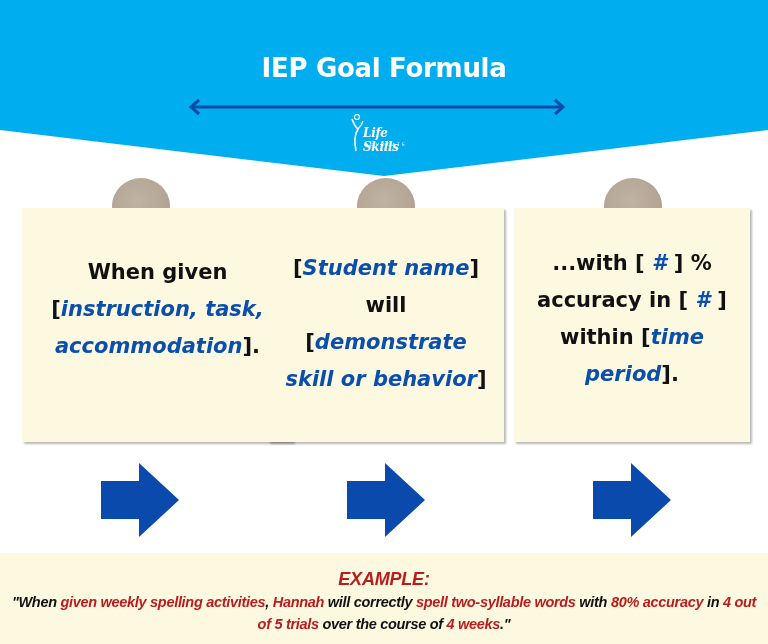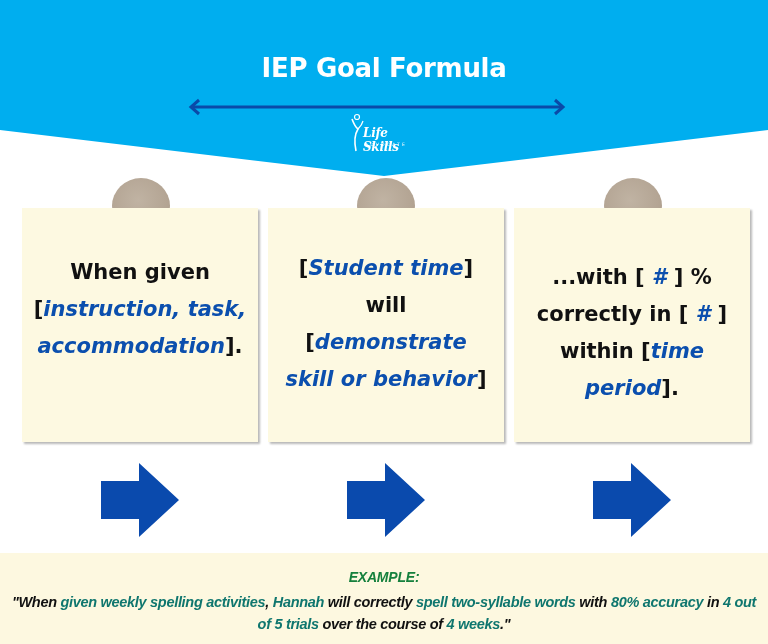--- a/index.html
+++ b/index.html
@@ -6,44 +6,44 @@
     body { width: 768px; height: 644px; background: #ffffff; position: relative; overflow: hidden; font-family: "DejaVu Sans", sans-serif; }
     .header-bg { position: absolute; left: 0; top: 0; width: 768px; height: 180px; }
     .title { position: absolute; left: 0; width: 768px; top: 53px; text-align: center; color: #ffffff; font-family: "DejaVu Sans", sans-serif; font-weight: bold; font-size: 26px; letter-spacing: -0.3px; }
     .dbl-arrow { position: absolute; left: 186px; top: 96px; width: 382px; height: 22px; }
     .logo { position: absolute; left: 343px; top: 113px; width: 80px; height: 44px; color: #fff; }
     .logo .fig { position: absolute; left: 8px; top: 0; font-size: 30px; line-height: 30px; }
     .logo .name { position: absolute; left: 20px; top: 13px; font-family: "DejaVu Serif", serif; font-style: italic; font-weight: bold; font-size: 12px; letter-spacing: -0.3px; }
     .logo .sub { position: absolute; left: 22px; top: 29px; font-size: 4.5px; letter-spacing: 2.2px; }
 
     .card { position: absolute; top: 208px; width: 236px; height: 234px; background: #fdf9e1; box-shadow: 2px 2px 2px rgba(0,0,0,0.28); }
-    .card.c1 { left: 22px; }
+    .card.c1 { left: 22px; padding-left: 35px; }
     .card.c2 { left: 268px; }
     .card.c3 { left: 514px; }
     .pin { position: absolute; top: 178px; width: 58px; height: 56px; border-radius: 50%; background: radial-gradient(circle at 45% 40%, #c0b3a3 0%, #b4a594 60%, #a89886 100%); }
     .pin.p1 { left: 112px; }
     .pin.p2 { left: 357px; }
     .pin.p3 { left: 604px; }
 
     .card-text { position: absolute; left: 0; right: 0; text-align: center; font-family: "DejaVu Sans", sans-serif; font-weight: bold; font-size: 21px; line-height: 37px; color: #111111; }
     .c1 .card-text { top: 46px; }
     .c2 .card-text { top: 42px; }
-    .c3 .card-text { top: 51px; }
+    .c3 .card-text { top: 37px; }
     .hl { color: #0b4fae; font-style: italic; }
     .hl-n { color: #0b4fae; font-style: italic; }
 
     .flow-arrow { position: absolute; top: 463px; width: 78px; height: 74px; }
     .fa1 { left: 101px; }
     .fa2 { left: 347px; }
     .fa3 { left: 593px; }
 
     .example { position: absolute; left: 0; top: 553px; width: 768px; height: 91px; background: #fdf8e0; }
-    .ex-title { position: absolute; left: 0; right: 0; top: 16px; text-align: center; font-family: "Liberation Sans", sans-serif; font-style: italic; font-weight: bold; font-size: 14px; color: #15803d; letter-spacing: -0.2px; }
+    .ex-title { position: absolute; left: 0; right: 0; top: 16px; text-align: center; font-family: "Liberation Sans", sans-serif; font-style: italic; font-weight: bold; font-size: 18px; color: #b91c1c; letter-spacing: -0.2px; }
     .ex-body { position: absolute; left: 10px; right: 10px; top: 38px; text-align: center; font-family: "Liberation Sans", sans-serif; font-style: italic; font-weight: bold; font-size: 14.5px; line-height: 22px; color: #111; letter-spacing: -0.3px; }
-    .ex-body .b { color: #0f766e; }
+    .ex-body .b { color: #b91c1c; }
   </style>
 </head>
 <body>
 
 <svg class="header-bg" viewBox="0 0 768 180" preserveAspectRatio="none">
   <polygon points="0,0 768,0 768,130 384,176 0,130" fill="#00aeef"></polygon>
 </svg>
 
 <div class="title">IEP Goal Formula</div>
 
@@ -70,31 +70,31 @@
 <div class="card c1">
   <div class="card-text">
     <div><span>When given</span></div>
     <div><span>[</span><span class="hl">instruction, task,</span></div>
     <div><span class="hl">accommodation</span><span>].</span></div>
   </div>
 </div>
 
 <div class="card c2">
   <div class="card-text">
-    <div><span>[</span><span class="hl">Student time</span><span>]</span></div>
+    <div><span>[</span><span class="hl">Student name</span><span>]</span></div>
     <div><span>will</span></div>
     <div><span>[</span><span class="hl">demonstrate</span></div>
     <div><span class="hl">skill or behavior</span><span>]</span></div>
   </div>
 </div>
 
 <div class="card c3">
   <div class="card-text">
     <div><span>...with [ </span><span class="hl-n">#</span><span> ] %</span></div>
-    <div><span>correctly in [ </span><span class="hl-n">#</span><span> ]</span></div>
+    <div><span>accuracy in [ </span><span class="hl-n">#</span><span> ]</span></div>
     <div><span>within [</span><span class="hl">time</span></div>
     <div><span class="hl">period</span><span>].</span></div>
   </div>
 </div>
 
 <svg class="flow-arrow fa1" viewBox="0 0 78 74">
   <polygon points="0,18 38,18 38,0 78,37 38,74 38,56 0,56" fill="#0a4aad"></polygon>
 </svg>
 <svg class="flow-arrow fa2" viewBox="0 0 78 74">
   <polygon points="0,18 38,18 38,0 78,37 38,74 38,56 0,56" fill="#0a4aad"></polygon>

